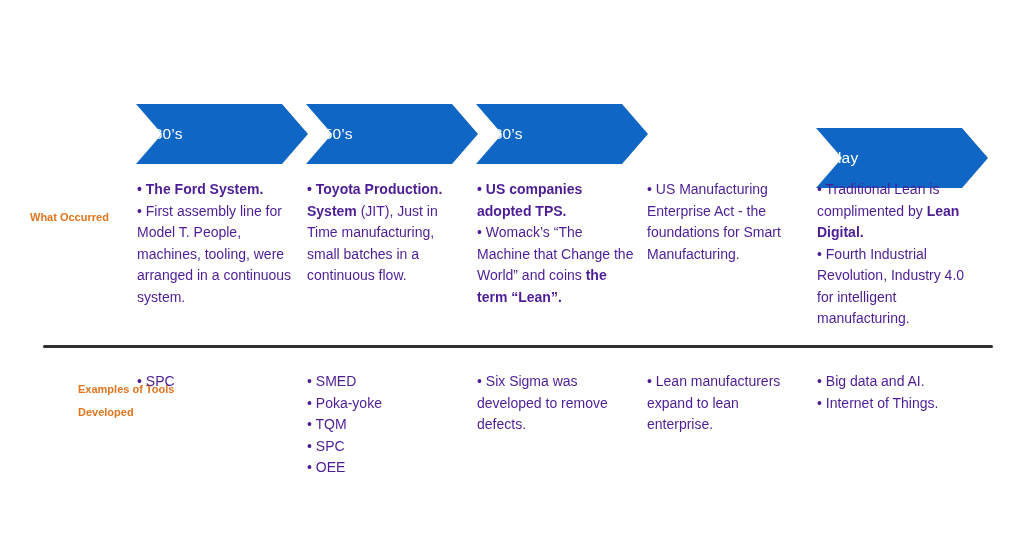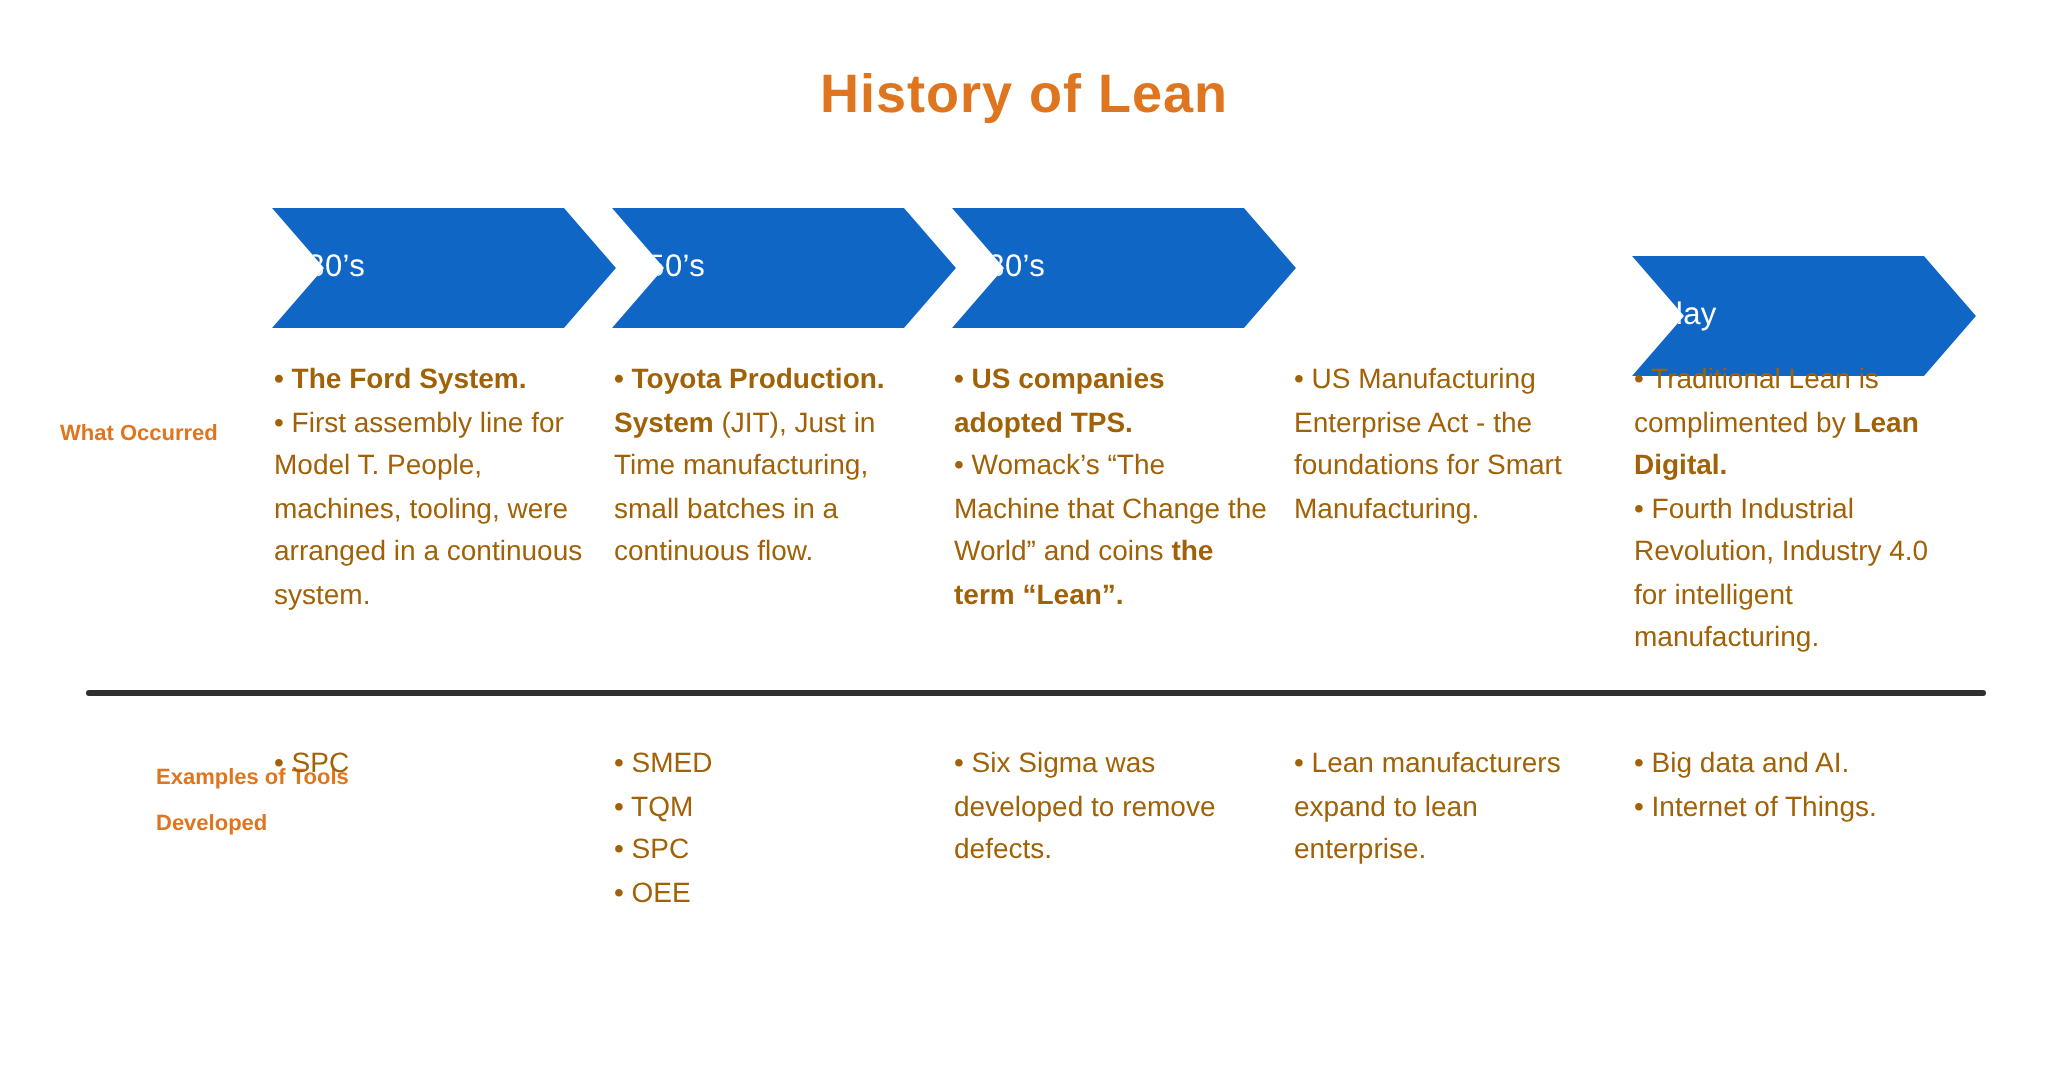--- a/index.html
+++ b/index.html
@@ -32,35 +32,34 @@
     color:var(--orange,#E0751F);
     font-size:11px;font-weight:bold;line-height:23px;
   }
   .row-label.occurred{top:206px;}
   .row-label.tools{top:378px;margin-left:48px;}
   .text-row{position:absolute;left:0;width:1024px;}
   .text-row.occurred{top:179px;}
   .text-row.tools{top:371px;}
   .col{
     position:absolute;top:0;width:160px;
-    color:#a16207;font-size:14px;line-height:21.5px;
+    color:#4c1d95;font-size:14px;line-height:21.5px;
   }
   .bullet{margin:0;}
   .bullet b{font-weight:bold;}
   .divider{
     position:absolute;left:43px;top:345px;width:950px;height:3px;
     background:var(--divider,#2f2f2f);border-radius:2px;
   }
 </style>
 </head>
 <body>
 
 <div class="canvas">
 
-  <h1 class="page-title">History of Lean</h1>
 
   <div class="arrows-row">
       <div class="chevron" style="left: 136px;">
         <span class="chevron-label">1930’s</span>
       </div>
       <div class="chevron" style="left: 306px;">
         <span class="chevron-label">1950’s</span>
       </div>
       <div class="chevron" style="left: 476px;">
         <span class="chevron-label">1980’s</span>
@@ -96,20 +95,21 @@
   <div class="divider"></div>
 
   <p class="row-label tools">Examples of Tools Developed</p>
 
   <div class="text-row tools">
       <div class="col" style="left: 137px;">
         <p class="bullet"><span>• </span><span>SPC</span></p>
       </div>
       <div class="col" style="left: 307px;">
         <p class="bullet"><span>• </span><span>SMED</span></p>
+        <p class="bullet"><span>• </span><span>Poka-yoke</span></p>
         <p class="bullet"><span>• </span><span>TQM</span></p>
         <p class="bullet"><span>• </span><span>SPC</span></p>
         <p class="bullet"><span>• </span><span>OEE</span></p>
       </div>
       <div class="col" style="left: 477px;">
         <p class="bullet"><span>• </span><span>Six Sigma was developed to remove defects.</span></p>
       </div>
       <div class="col" style="left: 647px;">
         <p class="bullet"><span>• </span><span>Lean manufacturers expand to lean enterprise.</span></p>
       </div>

